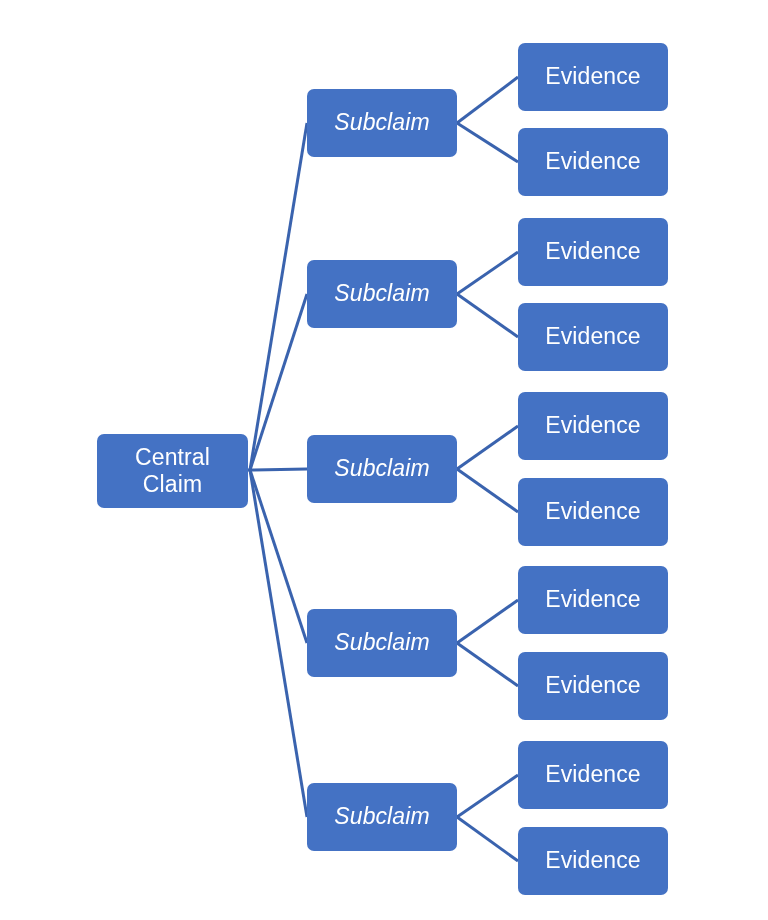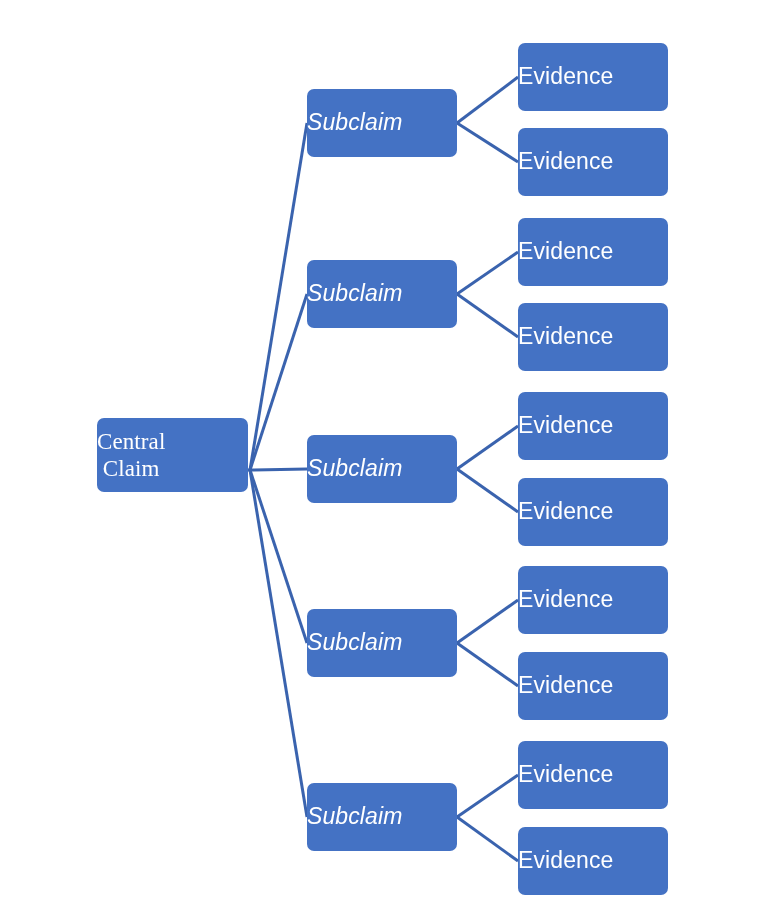--- a/index.html
+++ b/index.html
@@ -26,21 +26,21 @@
     height: 920px;
     pointer-events: none;
   }
   .node {
     position: absolute;
     box-sizing: border-box;
     border-radius: 7px;
     color: #ffffff;
     display: flex;
     align-items: center;
-    justify-content: flex-start;
+    justify-content: center;
     text-align: center;
     line-height: 1.18;
     letter-spacing: 0.1px;
     font-weight: 400;
     user-select: none;
   }
   .node-central {
     font-size: 23px;
   }
   .node-subclaim {
@@ -71,21 +71,21 @@
       <line x1="457" y1="469" x2="518" y2="426" stroke="#3A63AE" stroke-width="3" stroke-linecap="butt"></line>
       <line x1="457" y1="469" x2="518" y2="512" stroke="#3A63AE" stroke-width="3" stroke-linecap="butt"></line>
       <line x1="250" y1="470" x2="307" y2="643" stroke="#3A63AE" stroke-width="3" stroke-linecap="butt"></line>
       <line x1="457" y1="643" x2="518" y2="600" stroke="#3A63AE" stroke-width="3" stroke-linecap="butt"></line>
       <line x1="457" y1="643" x2="518" y2="686" stroke="#3A63AE" stroke-width="3" stroke-linecap="butt"></line>
       <line x1="250" y1="470" x2="307" y2="817" stroke="#3A63AE" stroke-width="3" stroke-linecap="butt"></line>
       <line x1="457" y1="817" x2="518" y2="775" stroke="#3A63AE" stroke-width="3" stroke-linecap="butt"></line>
       <line x1="457" y1="817" x2="518" y2="861" stroke="#3A63AE" stroke-width="3" stroke-linecap="butt"></line>
     </svg>
   <div id="node-layer">
-      <div class="node node-central" style="left: 97px; top: 418px; width: 151px; height: 74px; background: rgb(68, 114, 196); color: rgb(255, 255, 255); font-family: Liberation Serif, serif;">
+      <div class="node node-central" style="left: 97px; top: 434px; width: 151px; height: 74px; background: rgb(68, 114, 196); color: rgb(255, 255, 255);">
         <span class="node-label">Central
 Claim</span>
       </div>
       <div class="node node-subclaim" style="left: 307px; top: 89px; width: 150px; height: 68px; background: rgb(68, 114, 196); color: rgb(255, 255, 255);">
         <span class="node-label">Subclaim</span>
       </div>
       <div class="node node-evidence" style="left: 518px; top: 43px; width: 150px; height: 68px; background: rgb(68, 114, 196); color: rgb(255, 255, 255);">
         <span class="node-label">Evidence</span>
       </div>
       <div class="node node-evidence" style="left: 518px; top: 128px; width: 150px; height: 68px; background: rgb(68, 114, 196); color: rgb(255, 255, 255);">

